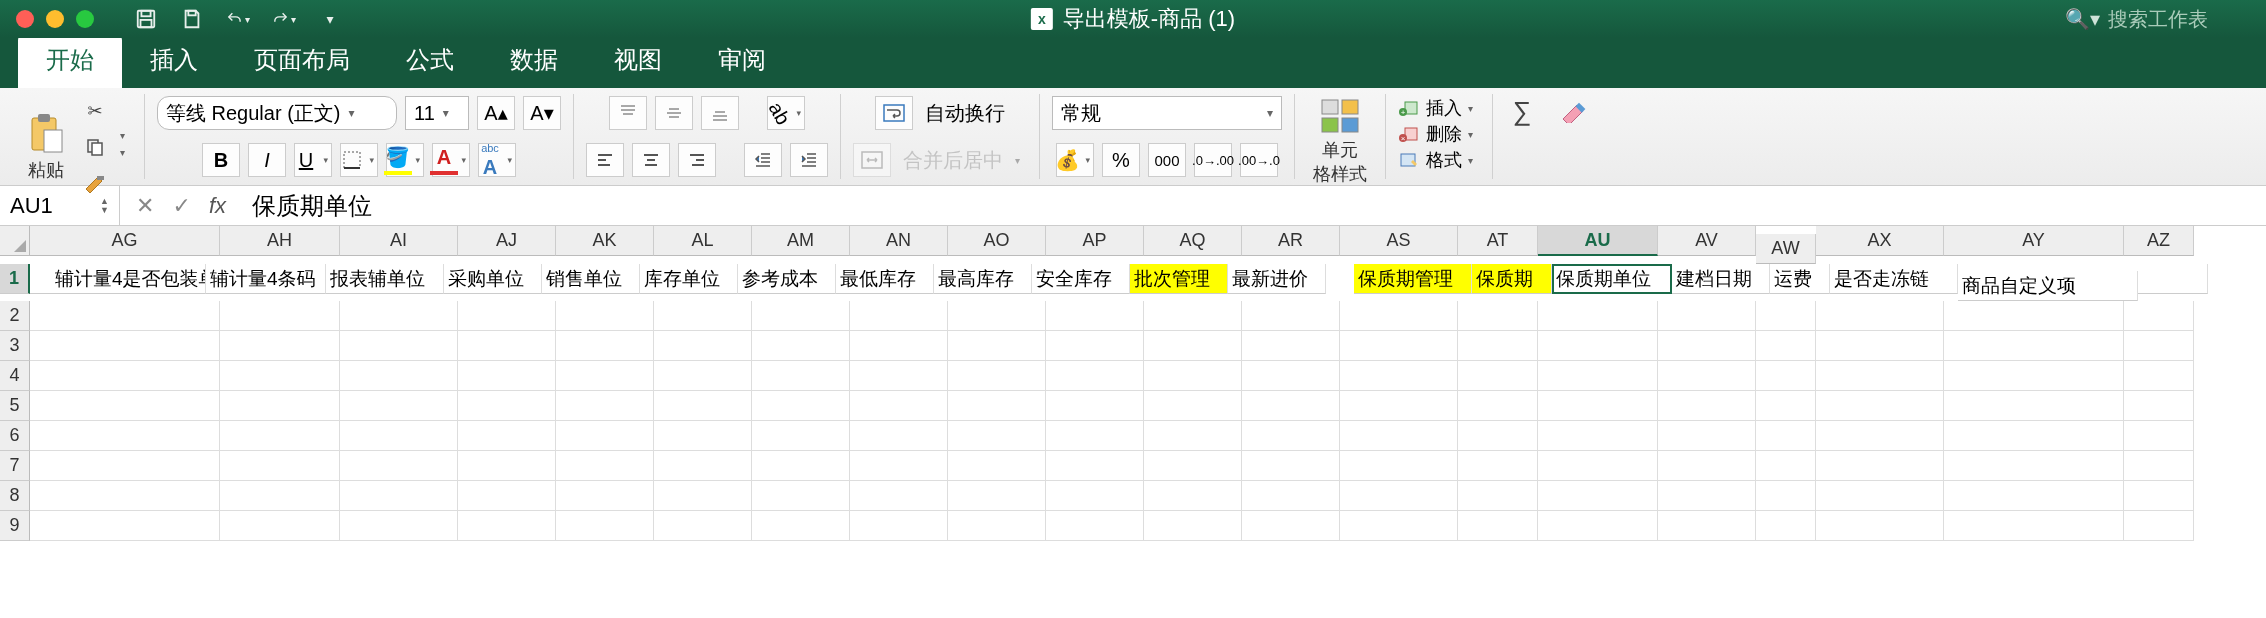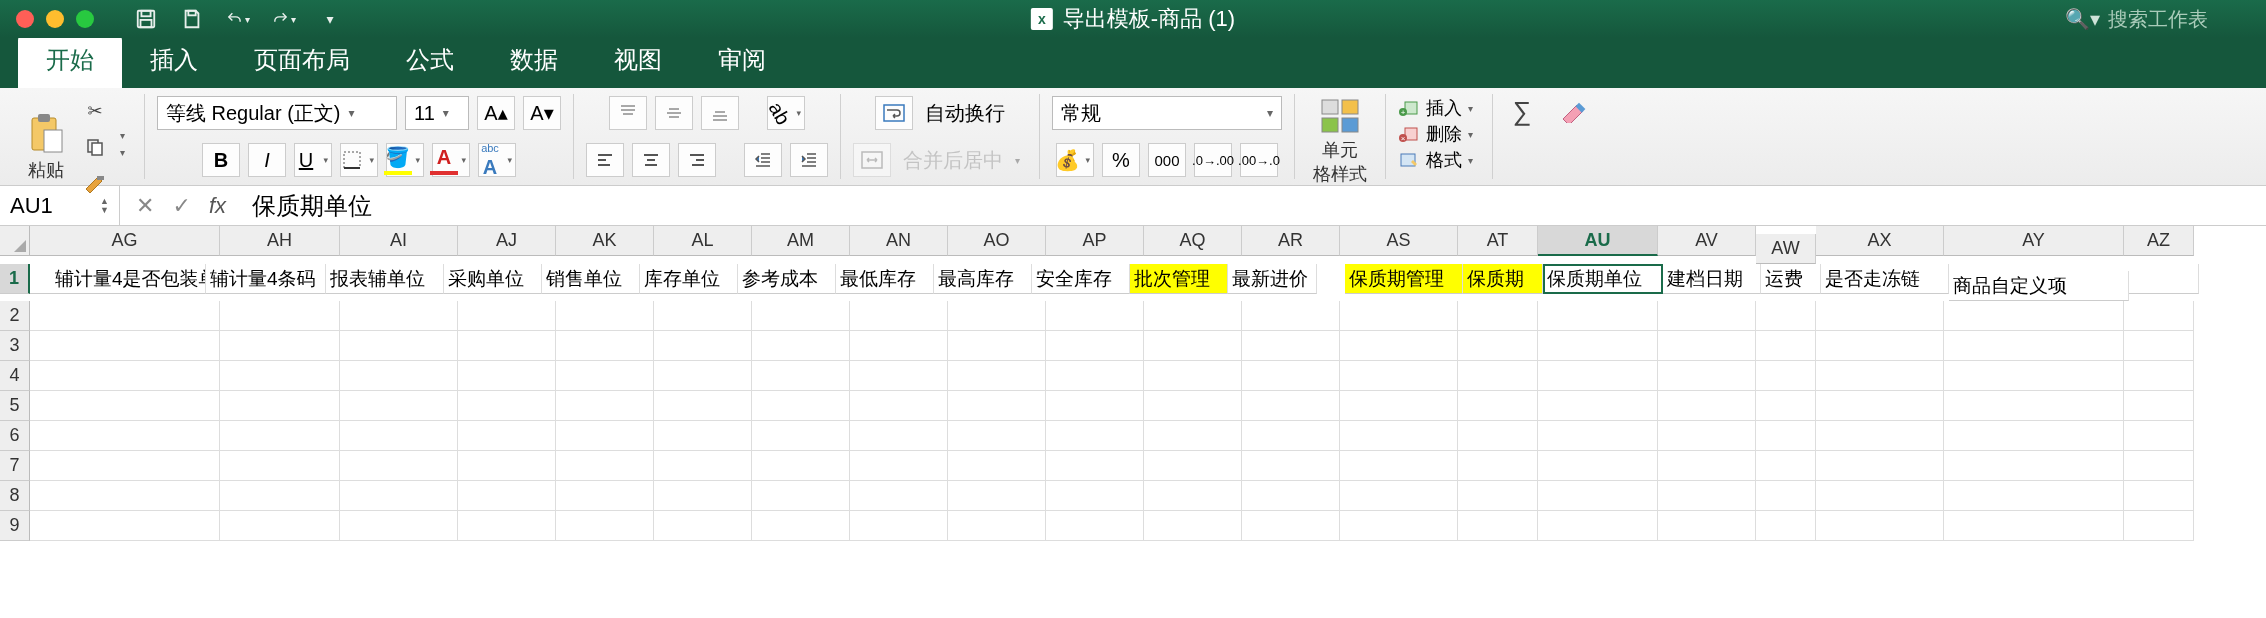--- a/index.html
+++ b/index.html
@@ -28,21 +28,21 @@
 .ribbon { height: 98px; background: linear-gradient(#f6f6f6,#ececec); border-bottom: 1px solid #ccc; display: flex; align-items: stretch; padding: 6px 10px; gap: 0; }
 .group { display: flex; flex-direction: column; align-items: center; justify-content: space-between; padding: 2px 12px; border-right: 1px solid #d0d0d0; }
 .group:last-child { border-right: none; }
 .group-row { display: flex; align-items: center; gap: 8px; }
 .big-btn { display: flex; flex-direction: column; align-items: center; gap: 4px; padding: 2px 6px; cursor: pointer; }
 .big-btn .lbl { font-size: 18px; color: #333; }
 .small-btn { width: 34px; height: 30px; display: flex; align-items: center; justify-content: center; border-radius: 3px; cursor: pointer; font-size: 18px; color: #444; }
 .dd { width: 12px; font-size: 10px; color: #666; cursor: pointer; }
 .combo { height: 34px; border: 1px solid #bbb; background: #fff; display: flex; align-items: center; padding: 0 8px; font-size: 20px; gap: 8px; }
 .combo .arrow { font-size: 12px; color: #666; }
-.font-name { width: 240px; }
+.font-name { width: 240px; border-radius: 12px; }
 .font-size { width: 64px; }
 .iconbox { width: 38px; height: 34px; border: 1px solid #ccc; display: flex; align-items: center; justify-content: center; font-size: 20px; background: #fdfdfd; cursor: pointer; }
 .iconbox.split { padding-right: 14px; position: relative; }
 .iconbox.split::after { content: "▾"; position: absolute; right: 3px; font-size: 9px; color: #666; }
 .underline-y { width: 28px; height: 4px; background: #ffff00; }
 .underline-r { width: 28px; height: 4px; background: #e03030; }
 .fmt-stack { display: flex; flex-direction: column; gap: 2px; align-items: center; }
 .cells-col { display: flex; flex-direction: column; gap: 2px; }
 .cells-item { display: flex; align-items: center; gap: 6px; font-size: 18px; cursor: pointer; }
 .cells-item .ci { width: 22px; height: 18px; display: flex; align-items: center; justify-content: center; }
@@ -441,21 +441,21 @@
         <div class="cell" style="width: 120px;">辅计量4条码</div>
         <div class="cell" style="width: 118px;">报表辅单位</div>
         <div class="cell" style="width: 98px;">采购单位</div>
         <div class="cell" style="width: 98px;">销售单位</div>
         <div class="cell" style="width: 98px;">库存单位</div>
         <div class="cell" style="width: 98px;">参考成本</div>
         <div class="cell" style="width: 98px;">最低库存</div>
         <div class="cell" style="width: 98px;">最高库存</div>
         <div class="cell" style="width: 98px;">安全库存</div>
         <div class="cell hl" style="width: 98px;">批次管理</div>
-        <div class="cell" style="width: 89px;">最新进价</div>
+        <div class="cell" style="width: 98px;">最新进价</div>
         <div class="cell hl" style="width: 118px; margin-left: 28px;">保质期管理</div>
         <div class="cell hl" style="width: 80px;">保质期</div>
         <div class="cell selected" style="width: 120px;">保质期单位</div>
         <div class="cell" style="width: 98px;">建档日期</div>
         <div class="cell" style="width: 60px;">运费</div>
         <div class="cell" style="width: 128px;">是否走冻链</div>
         <div class="cell" style="width: 180px; margin-top: 7px;">商品自定义项</div>
         <div class="cell" style="width: 70px;"></div>
       </div>
       <div class="row">

